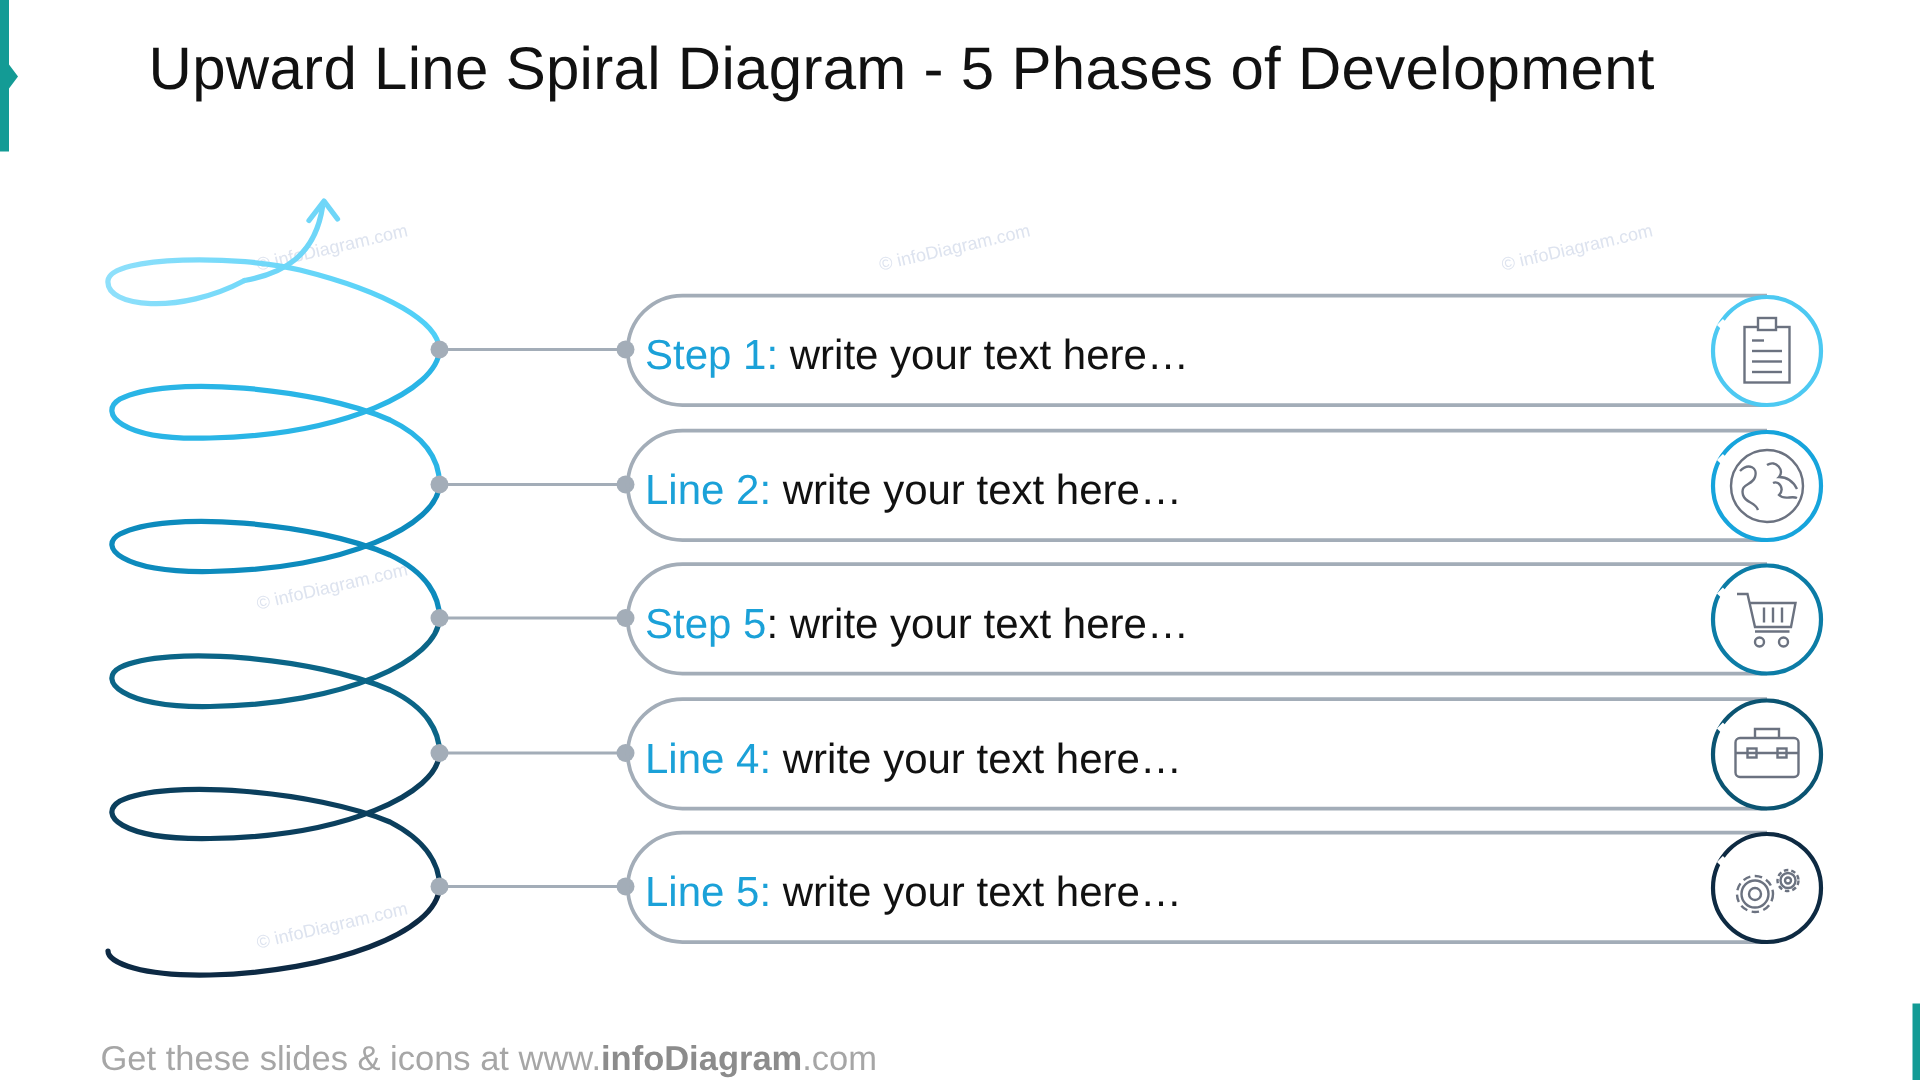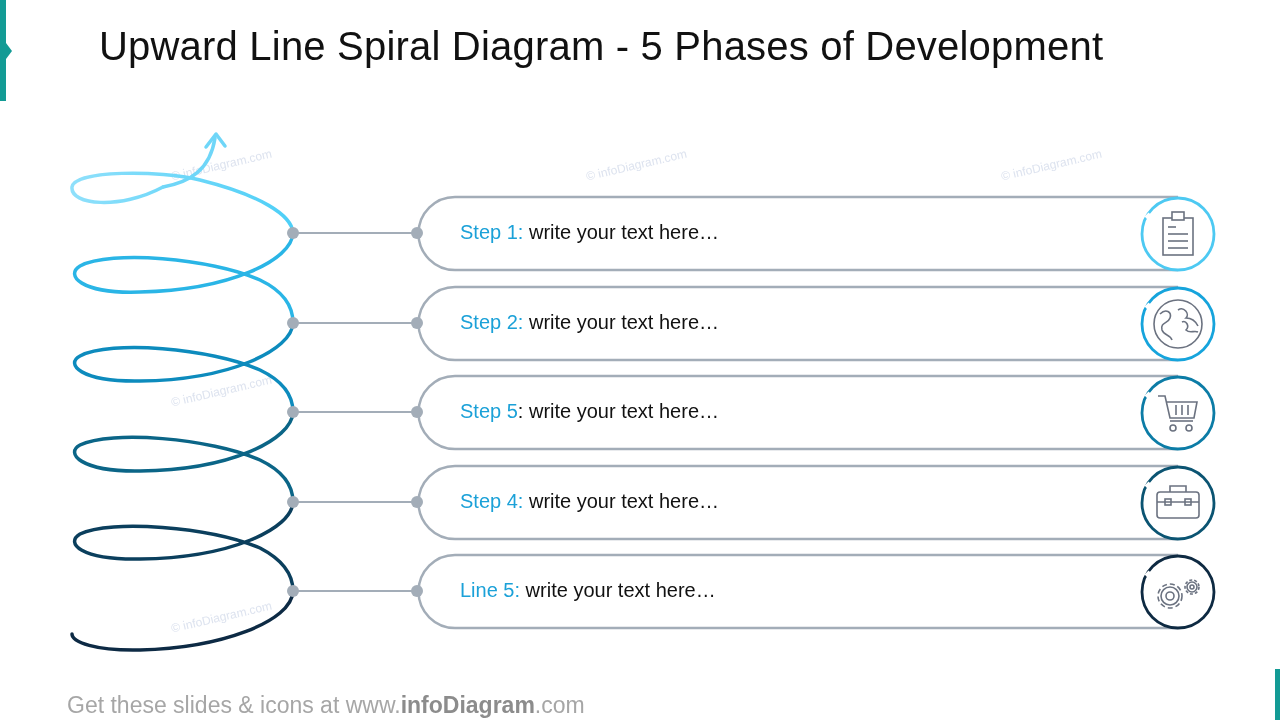--- a/index.html
+++ b/index.html
@@ -3,21 +3,21 @@
 <meta charset="utf-8">
 <style>
   html, body { margin:0; padding:0; }
   body { width:1280px; height:720px; position:relative; overflow:hidden; background:#ffffff; font-family:"Liberation Sans", sans-serif; }
   .accent-left { position:absolute; left:0; top:0; width:6px; height:101px; background:#139b95; }
   .accent-left-notch { position:absolute; left:6px; top:43px; width:0; height:0; border-top:8px solid transparent; border-bottom:8px solid transparent; border-left:6px solid #139b95; }
   .accent-right { position:absolute; right:0; top:669px; width:5px; height:51px; background:#139b95; }
   .title { position:absolute; left:67px; top:24px; font-size:40px; color:#111111; font-weight:normal; letter-spacing:0.2px; white-space:nowrap;margin-left:32px; }
   .watermark { position:absolute; font-size:12px; color:#dde3ef; transform:rotate(-13deg); white-space:nowrap; }
   svg.diagram { position:absolute; left:0; top:0; }
-  .step-text { position:absolute; left:460px; font-size:20px; color:#111111; white-space:nowrap; }
+  .step-text { position:absolute; left:430px; font-size:28px; color:#111111; white-space:nowrap; }
   .step-label { color:#1ba1d8; }
   .footer { position:absolute; left:67px; top:692px; font-size:23px; color:#a6a6a6; white-space:nowrap;text-align:center; }
   .footer b { color:#8c8c8c; }
 </style>
 </head>
 <body>
 
 <div class="accent-left"></div>
 <div class="accent-left-notch"></div>
 <div class="accent-right"></div>
@@ -137,27 +137,27 @@
     <circle cx="1192" cy="587" r="7" stroke-dasharray="3 2"></circle>
     <circle cx="1192" cy="587" r="5"></circle>
     <circle cx="1192" cy="587" r="2"></circle>
   </g>
 </svg>
 
 <div class="step-text" style="top:221px;">
   <span class="step-label">Step 1:</span><span></span><span> write your text here…</span>
 </div>
 <div class="step-text" style="top:311px;">
-  <span class="step-label">Step 2:</span><span></span><span> write your text here…</span>
+  <span class="step-label">Line 2:</span><span></span><span> write your text here…</span>
 </div>
 <div class="step-text" style="top:400px;">
   <span class="step-label">Step 5</span><span>:</span><span> write your text here…</span>
 </div>
 <div class="step-text" style="top:490px;">
-  <span class="step-label">Step 4:</span><span></span><span> write your text here…</span>
+  <span class="step-label">Line 4:</span><span></span><span> write your text here…</span>
 </div>
 <div class="step-text" style="top:579px;">
   <span class="step-label">Line 5:</span><span></span><span> write your text here…</span>
 </div>
 
 <div class="footer">
   <span>Get these slides &amp; icons at www.</span><b>infoDiagram</b><span>.com</span>
 </div>
 
 </body></html>

